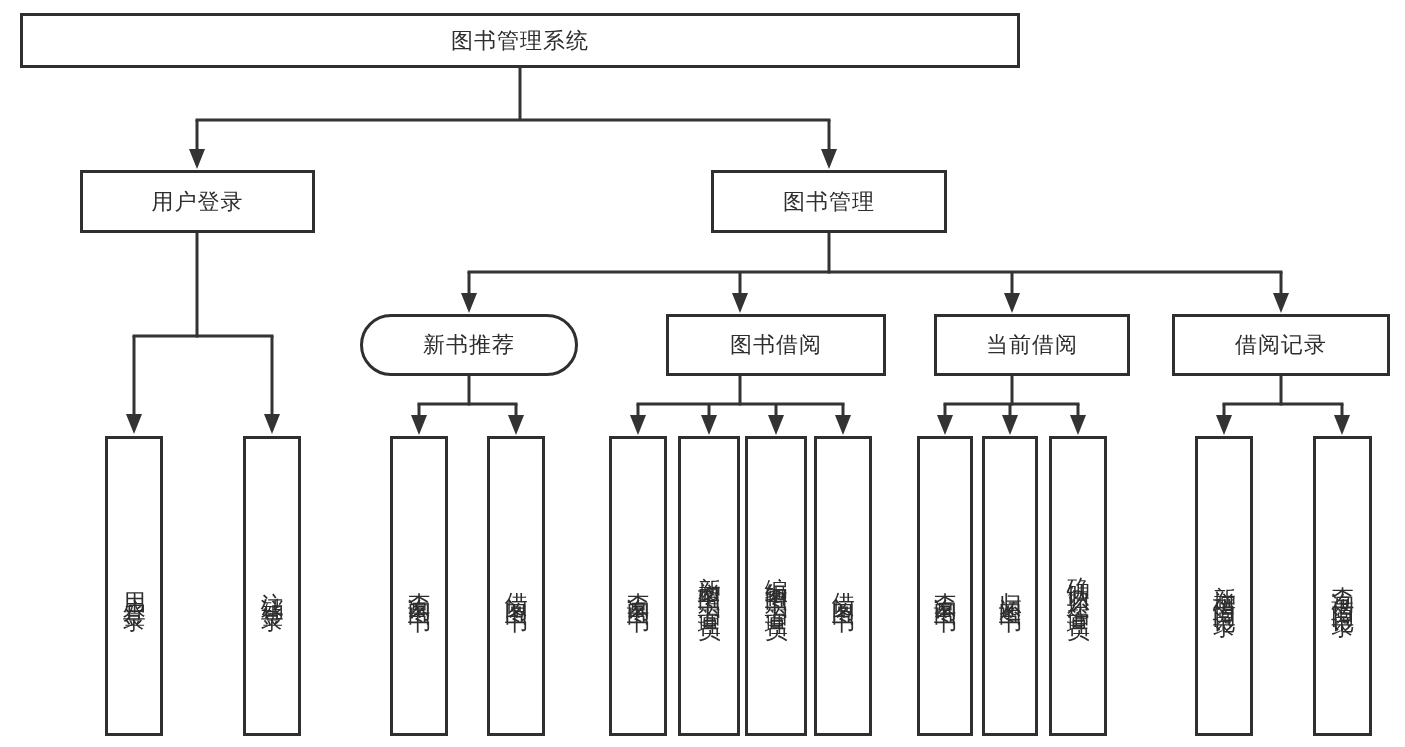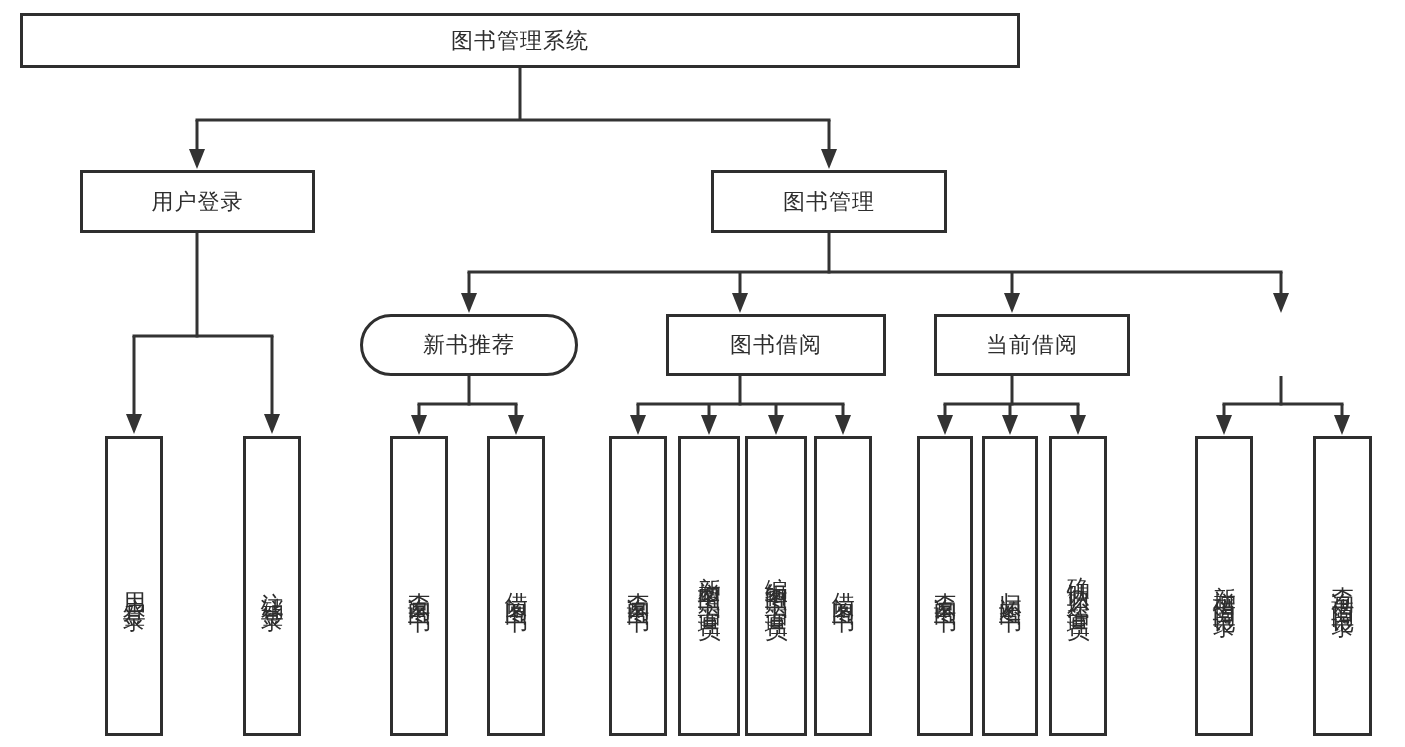--- a/index.html
+++ b/index.html
@@ -115,20 +115,21 @@
   </svg>
 
   <div class="box hbox" style="left:20px; top:13px; width:1000px; height:55px;">图书管理系统</div>
 
   <div class="box hbox" style="left:80px; top:170px; width:235px; height:63px;">用户登录</div>
   <div class="box hbox" style="left:711px; top:170px; width:236px; height:63px;">图书管理</div>
 
   <div class="box hbox" style="left:360px; top:314px; width:218px; height:62px;border-radius:31px;">新书推荐</div>
   <div class="box hbox" style="left:666px; top:314px; width:220px; height:62px;">图书借阅</div>
   <div class="box hbox" style="left:902px; top:314px; width:196px; height:62px;margin-left:32px;">当前借阅</div>
+  <div class="box hbox" style="left:1172px; top:314px; width:218px; height:62px;">借阅记录</div>
 
   <div class="box vbox" style="left:105px; top:436px; width:58px; height:300px;">用户登录</div>
   <div class="box vbox" style="left:243px; top:436px; width:58px; height:300px;">注销登录</div>
 
   <div class="box vbox" style="left:390px; top:436px; width:58px; height:300px;">查询图书</div>
   <div class="box vbox" style="left:487px; top:436px; width:58px; height:300px;">借阅图书</div>
 
   <div class="box vbox" style="left:609px; top:436px; width:58px; height:300px;">查询图书</div>
   <div class="box vbox" style="left:678px; top:436px; width:62px; height:300px;">新增图书（管理员）</div>
   <div class="box vbox" style="left:745px; top:436px; width:62px; height:300px;">编辑图书（管理员）</div>

